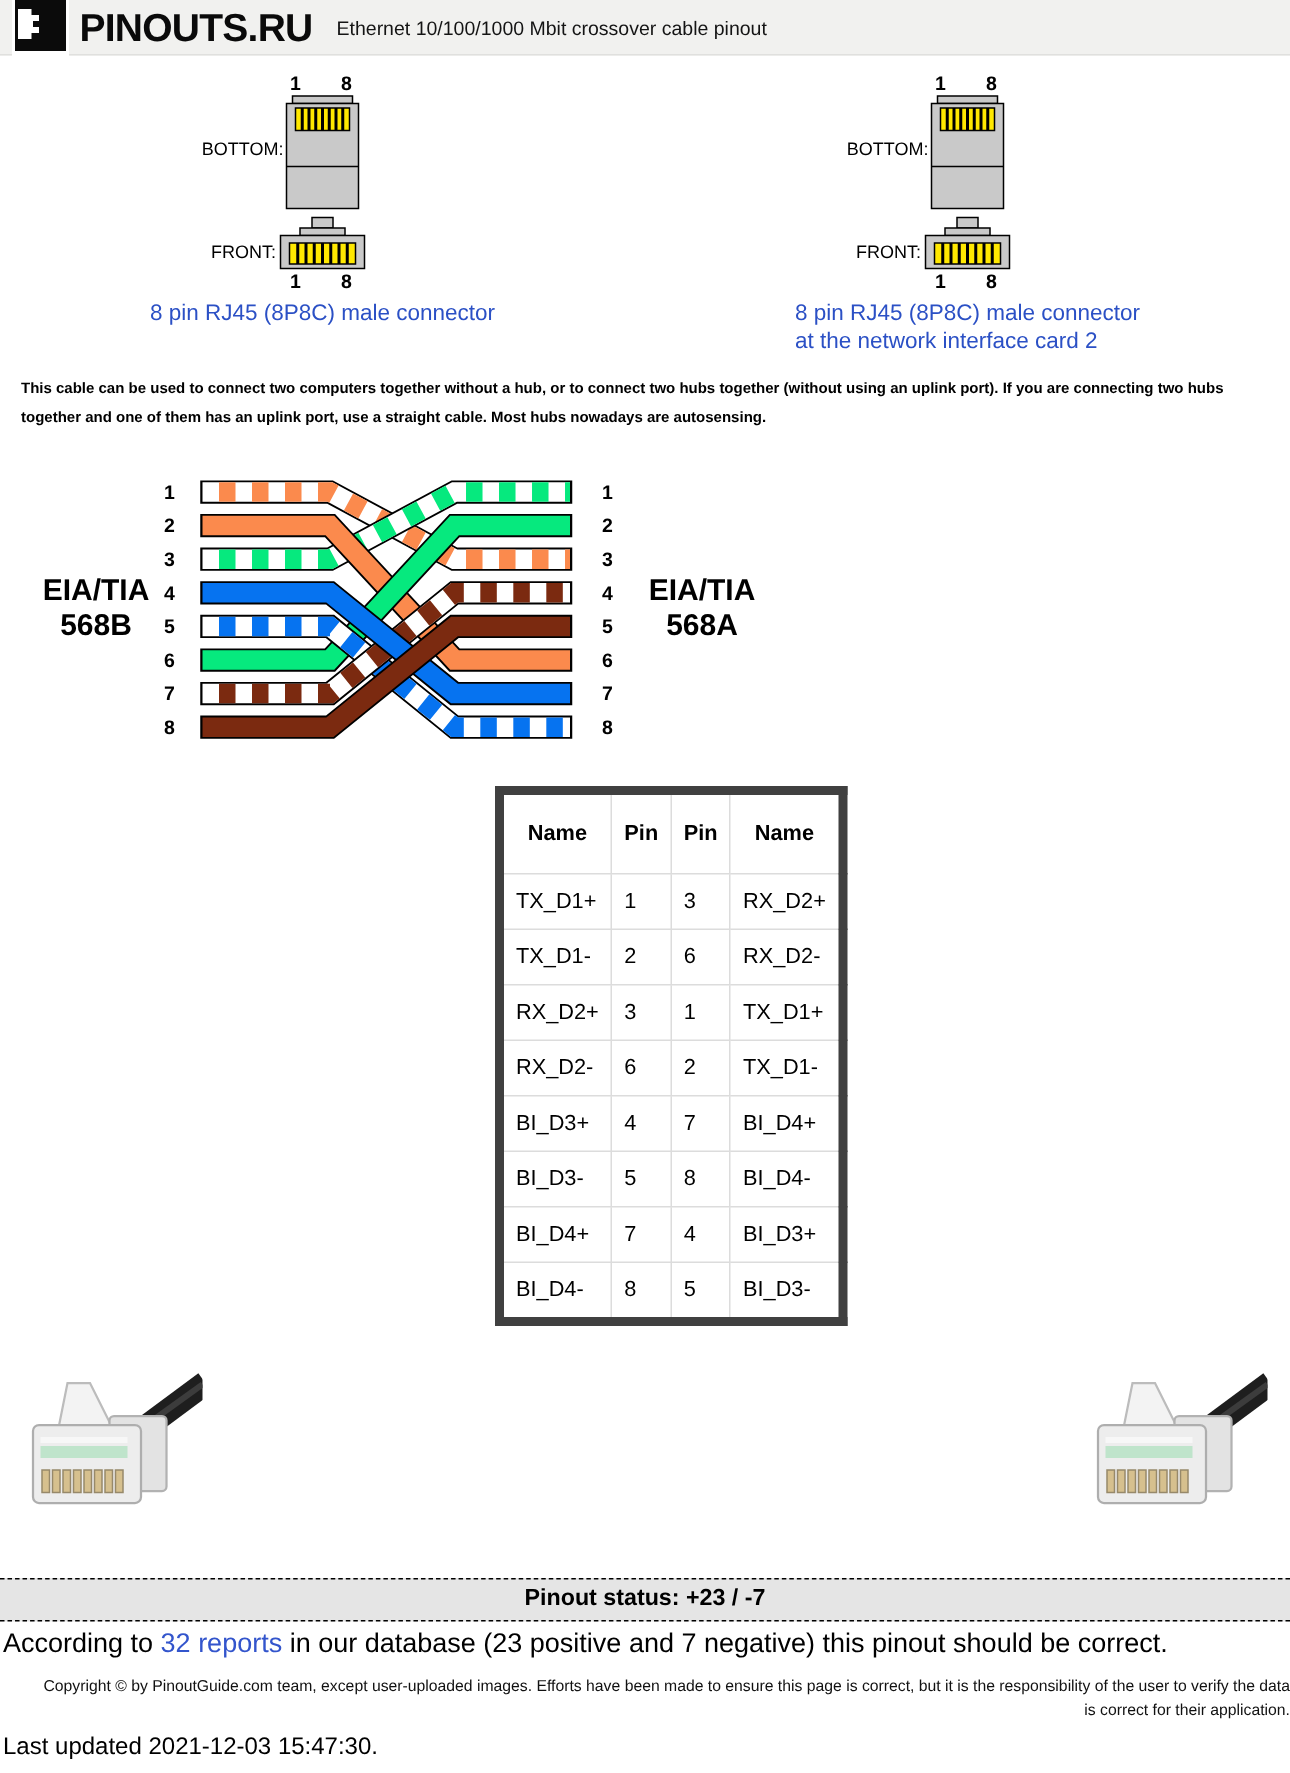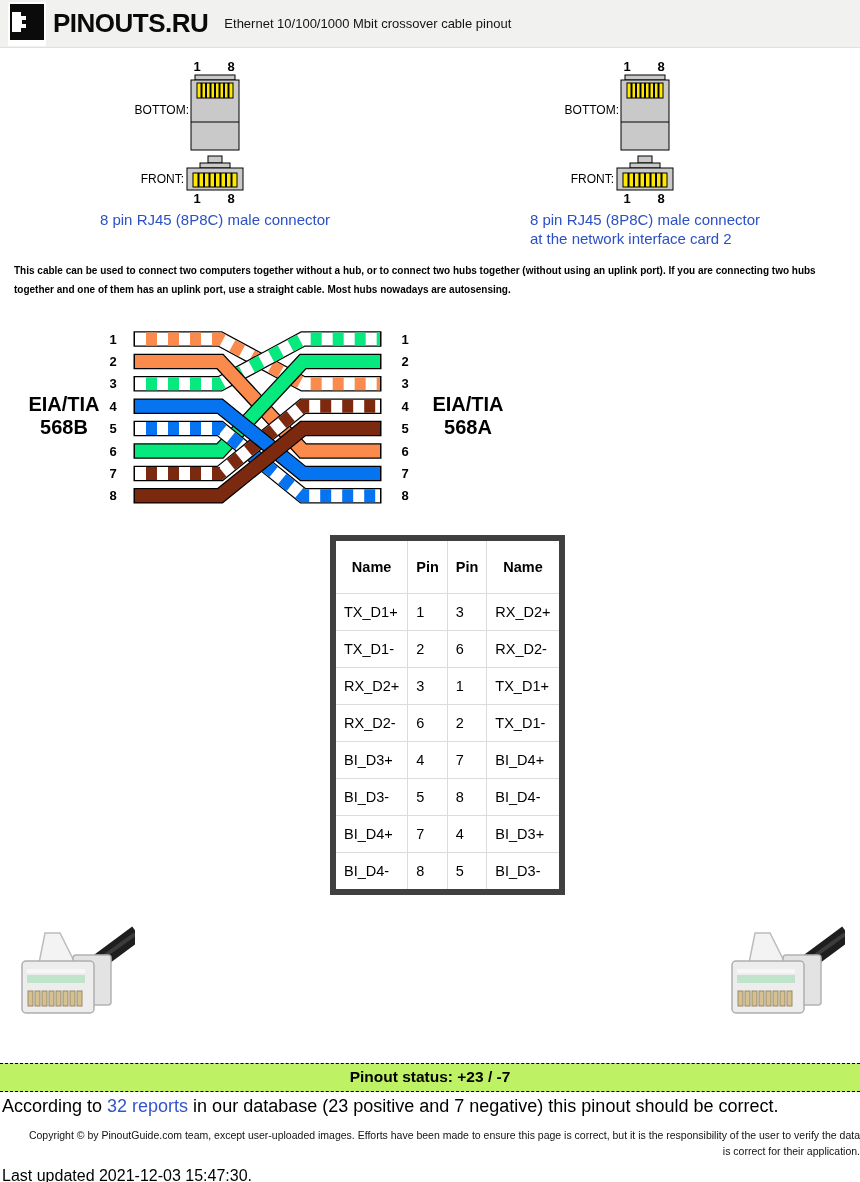--- a/index.html
+++ b/index.html
@@ -3,21 +3,21 @@
 <meta charset="utf-8">
 <style>
   * { box-sizing: border-box; }
   html,body { margin:0; padding:0; }
   body {
     width:860px; height:1182px; background:#fff; overflow:hidden;
     font-family:"Liberation Sans", sans-serif; color:#000; position:relative;
   }
   
   .header {
-    display:flex; align-items:center; height:48px;
+    display:flex; align-items:center; height:37px;
     background:#f1f1ef; border-bottom:1px solid #e0e0de; padding:16px 8px;
   }
   .site-logo { display:flex; align-items:center; gap:7px; cursor:pointer; }
   .jack-badge { background:#fff; padding:2px; display:block; }
   .site-name { font-size:26px; font-weight:bold; letter-spacing:-0.5px; color:#0a0a0a; }
   .page-title { font-size:13px; margin-left:16px; color:#141414; white-space:nowrap; }
   .brand-right { margin-left:auto; display:flex; align-items:flex-start; cursor:pointer; margin-right:4px; }
   .brand-right .badge { margin-right:5px; margin-top:2px; }
   .brand-right .p1 { font-size:21px; font-weight:bold; line-height:21px; margin-top:5px; }
   .brand-right .p2 { font-size:14px; font-weight:bold; margin-top:16px; margin-left:1px; }
@@ -303,21 +303,21 @@
         <rect x="27" y="70" width="5" height="15"></rect>
           <rect x="34" y="70" width="5" height="15"></rect>
         <rect x="41" y="70" width="5" height="15"></rect>
           <rect x="48" y="70" width="5" height="15"></rect>
         <rect x="55" y="70" width="5" height="15"></rect>
           <rect x="62" y="70" width="5" height="15"></rect>
       </g>
     </svg>
   </div>
 
-  <div class="status-bar" style="background: #bef264;">Pinout status: +23 / -7</div>
+  <div class="status-bar" style="background: #e5e5e5;">Pinout status: +23 / -7</div>
 
   <div class="reports">
     <span>According to </span><a href="#">32 reports</a><span> in our database (23 positive and 7 negative) this pinout should be correct.</span>
   </div>
 
   <div class="copyright">Copyright © by PinoutGuide.com team, except user-uploaded images. Efforts have been made to ensure this page is correct, but it is the responsibility of the user to verify the data is correct for their application.</div>
   <div class="last-updated">Last updated 2021-12-03 15:47:30.</div>
 
 </div>
 

